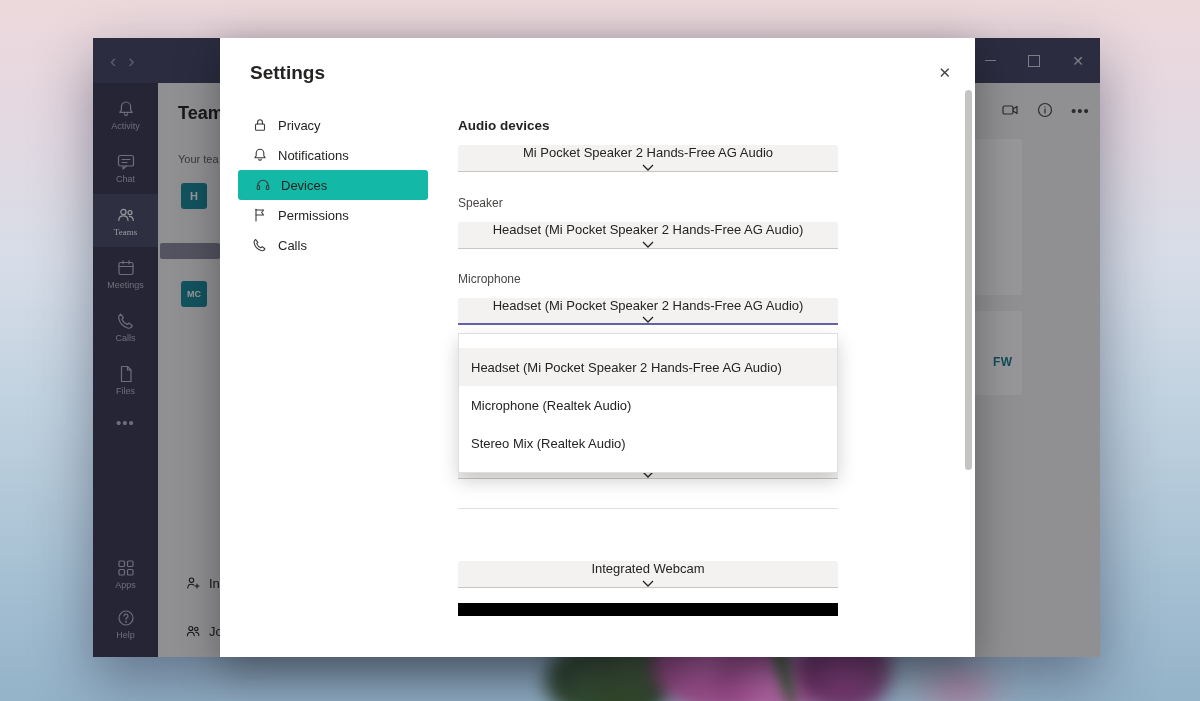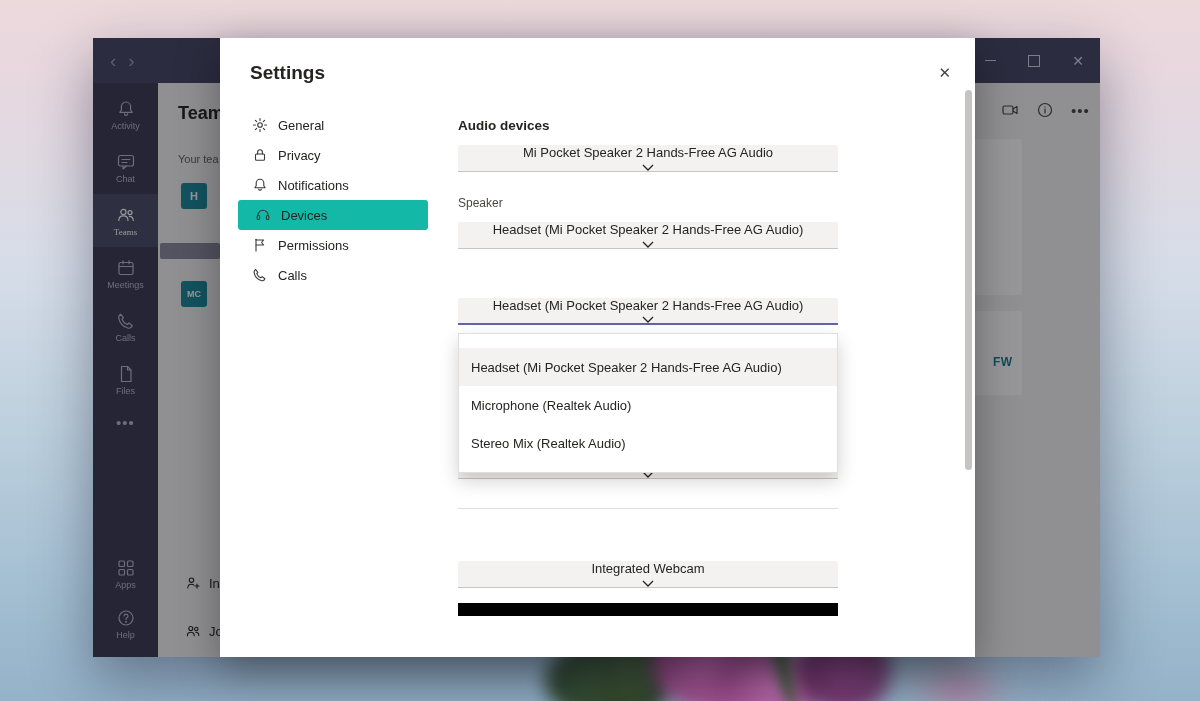--- a/index.html
+++ b/index.html
@@ -254,29 +254,20 @@
 
     <div class="dim"></div>
 
     <div class="modal">
       <div class="modal-title">Settings</div>
       <div class="modal-close">✕</div>
 
       <div class="settings-nav">
         <div class="nav-item">
           <span class="nav-ic">
-              <svg width="16" height="16" viewBox="0 0 16 16" fill="none" stroke="currentColor" stroke-width="1.1" stroke-linecap="round">
-                <circle cx="8" cy="8" r="2.3"></circle>
-                <path d="M8 1.5 V3.4 M8 12.6 V14.5 M1.5 8 H3.4 M12.6 8 H14.5 M3.4 3.4 L4.7 4.7 M11.3 11.3 L12.6 12.6 M3.4 12.6 L4.7 11.3 M11.3 4.7 L12.6 3.4"></path>
-              </svg>
-            </span>
-          <span>General</span>
-        </div>
-        <div class="nav-item">
-          <span class="nav-ic">
               <svg width="16" height="16" viewBox="0 0 16 16" fill="none" stroke="currentColor" stroke-width="1.1" stroke-linecap="round" stroke-linejoin="round">
                 <rect x="3.5" y="7" width="9" height="6.3" rx="1"></rect>
                 <path d="M5.6 7 V5.2 a2.4 2.4 0 0 1 4.8 0 V7"></path>
               </svg>
             </span>
           <span>Privacy</span>
         </div>
         <div class="nav-item">
           <span class="nav-ic">
               <svg width="16" height="16" viewBox="0 0 16 16" fill="none" stroke="currentColor" stroke-width="1.1" stroke-linecap="round" stroke-linejoin="round">
@@ -329,20 +320,21 @@
       <div class="field-label speaker-label">Speaker</div>
       <div class="dd dd-speaker">
         <span class="dd-text">Headset (Mi Pocket Speaker 2 Hands-Free AG Audio)</span>
         <span>
             <svg width="12" height="7" viewBox="0 0 12 7" fill="none" stroke="#252423" stroke-width="1.3">
               <path d="M1 1 L6 6 L11 1"></path>
             </svg>
           </span>
       </div>
 
+      <div class="field-label mic-label">Microphone</div>
       <div class="dd dd-mic focused">
         <span class="dd-text">Headset (Mi Pocket Speaker 2 Hands-Free AG Audio)</span>
         <span>
             <svg width="12" height="7" viewBox="0 0 12 7" fill="none" stroke="#252423" stroke-width="1.3">
               <path d="M1 1 L6 6 L11 1"></path>
             </svg>
           </span>
       </div>
 
       <div class="dd dd-none">

